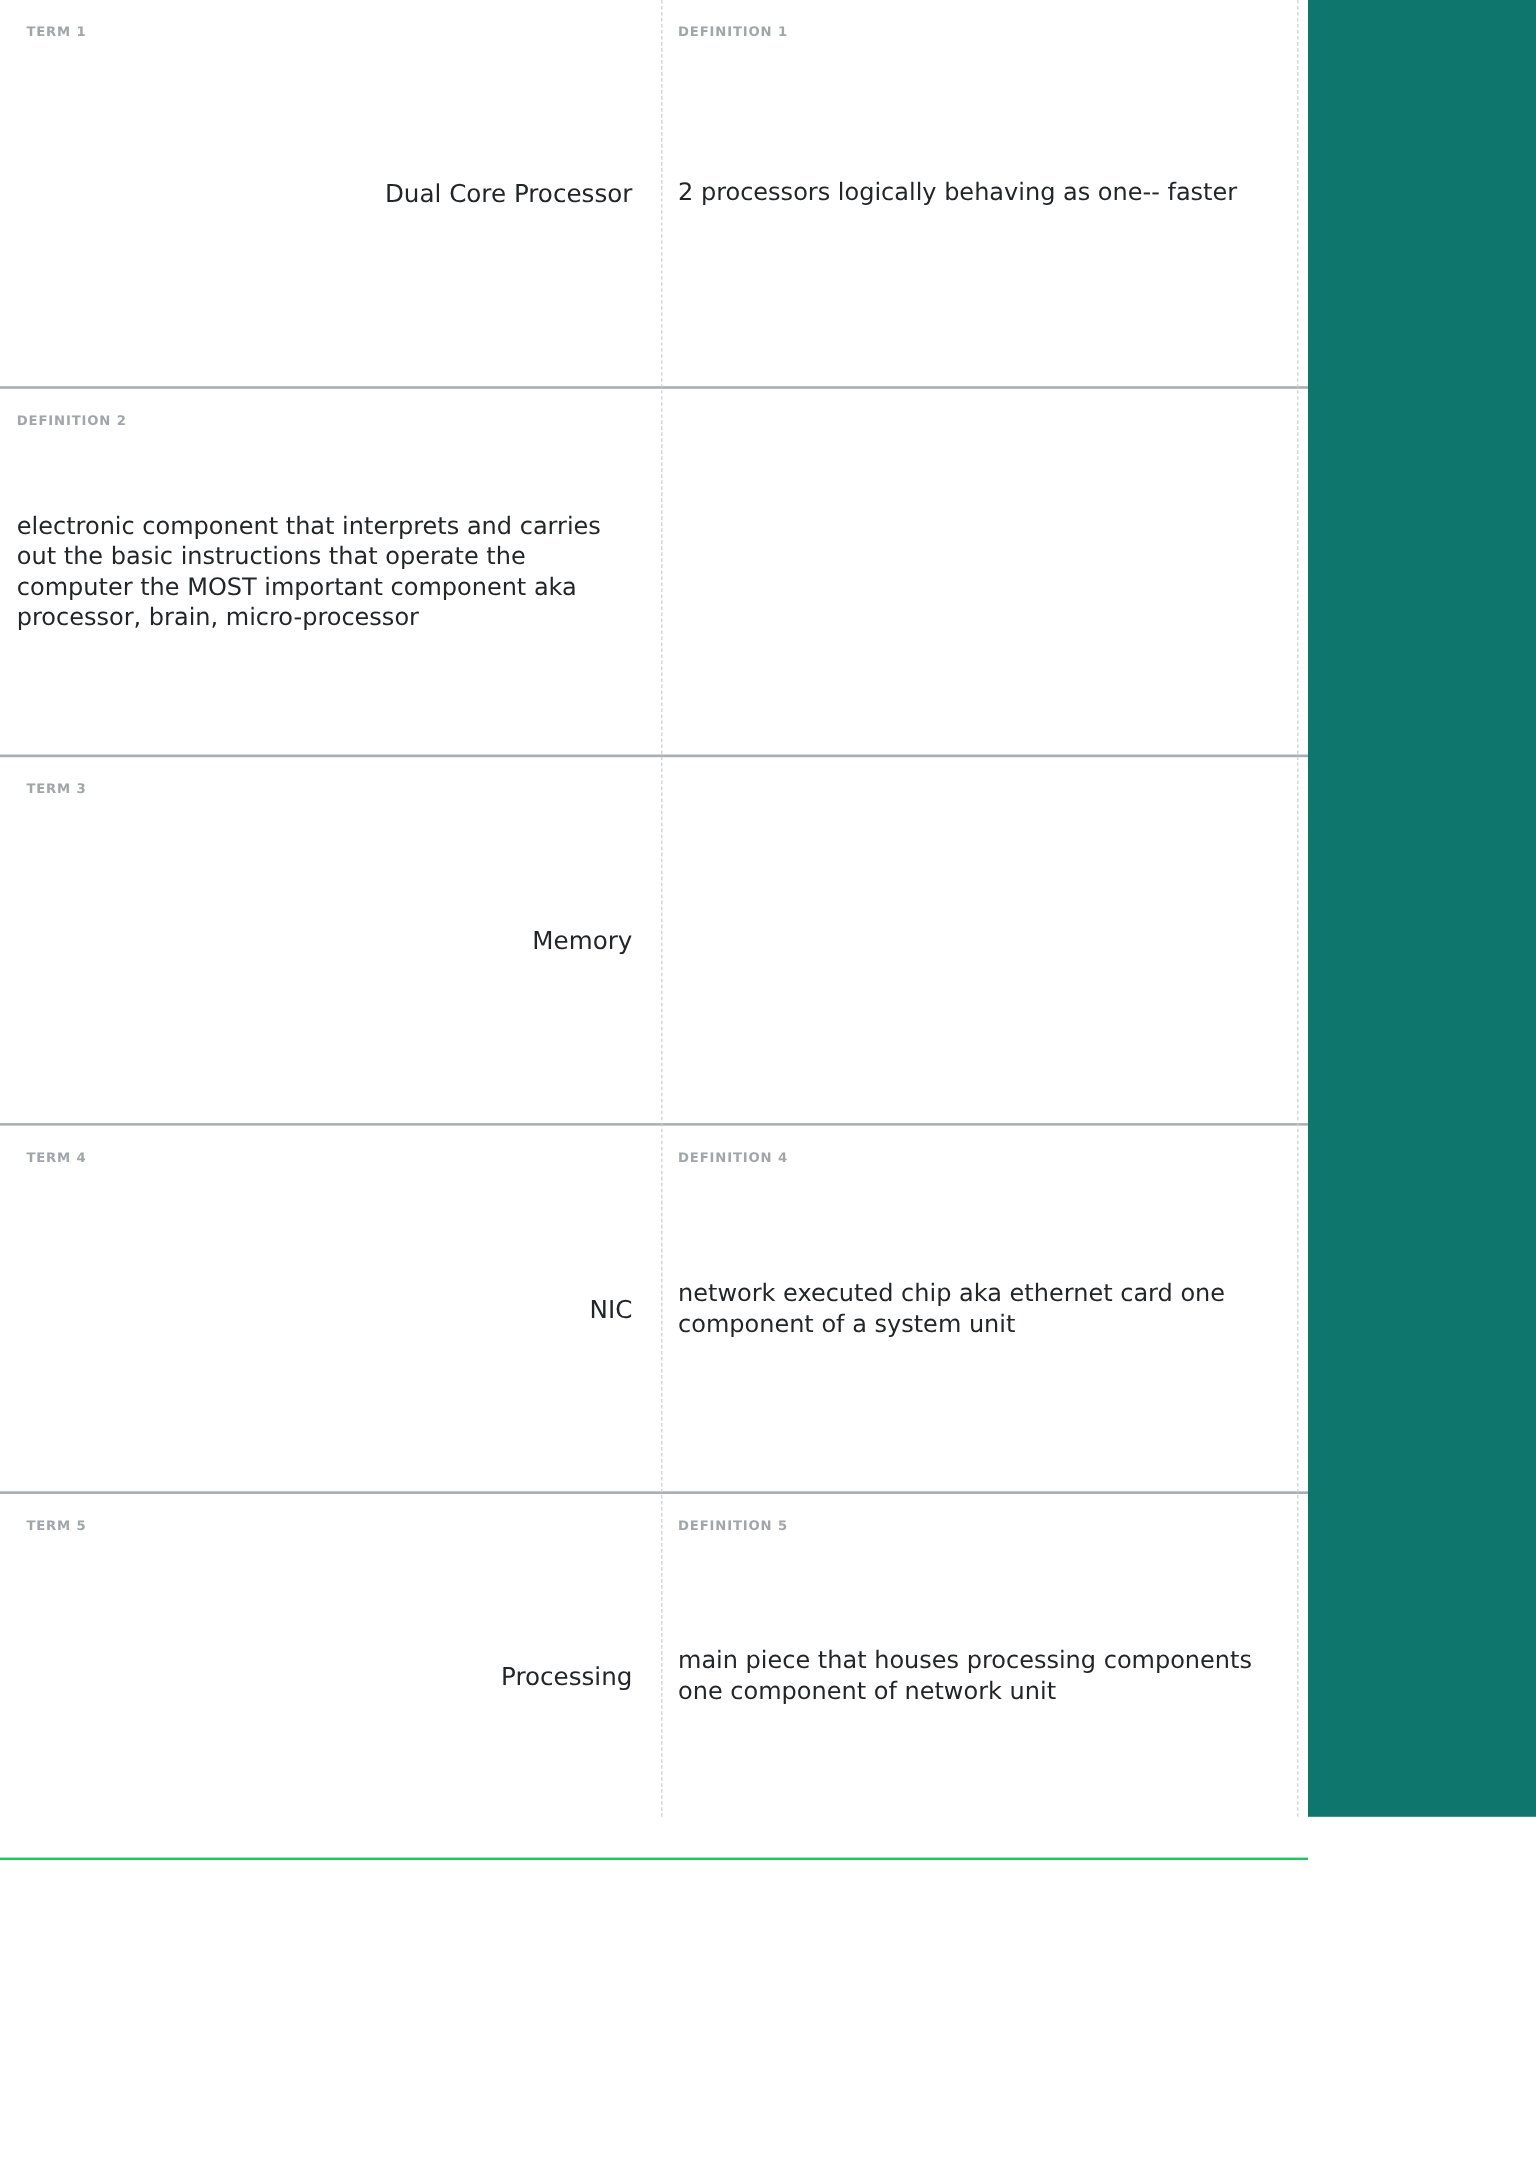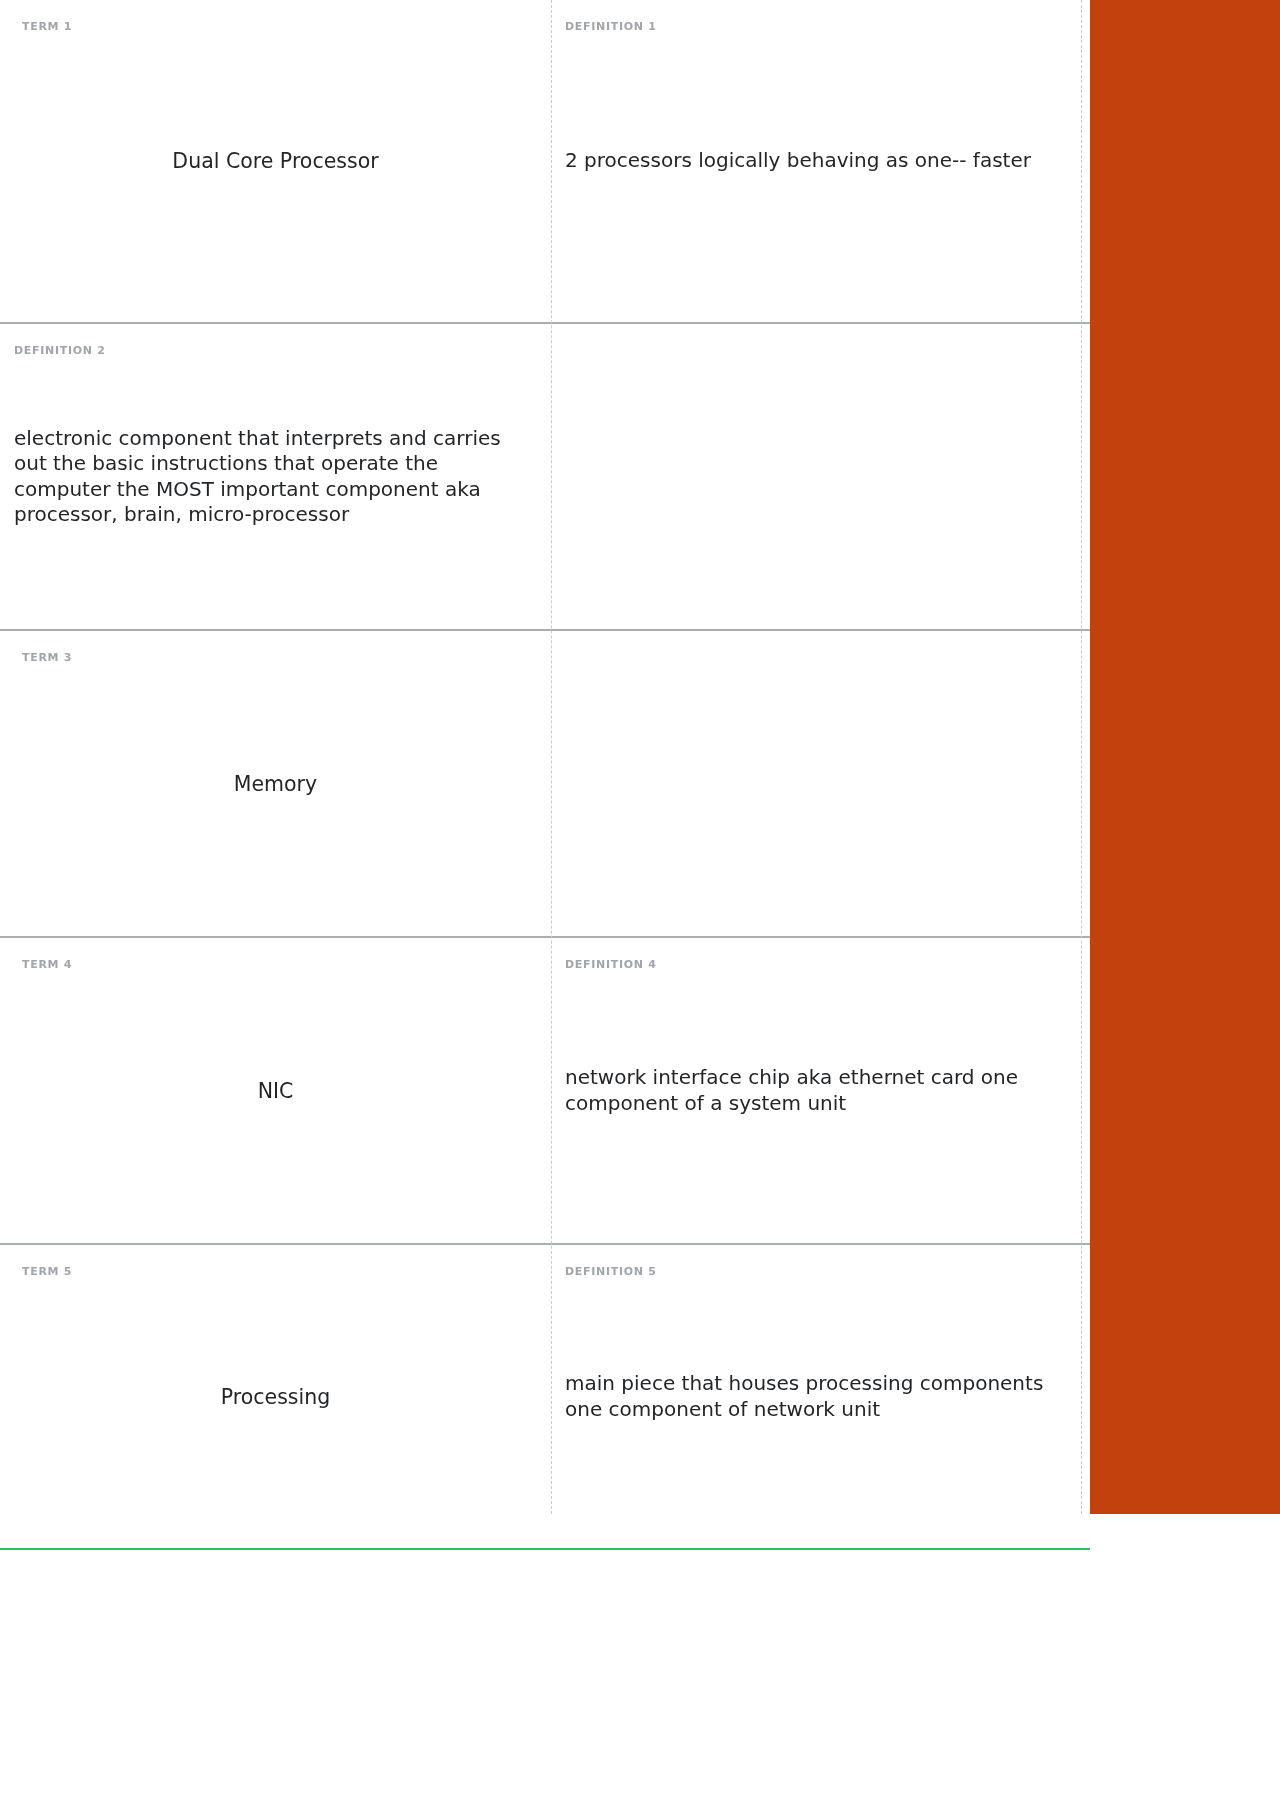--- a/index.html
+++ b/index.html
@@ -13,21 +13,21 @@
     height: 1811px;
     font-family: "DejaVu Sans", "Liberation Sans", sans-serif;
     color: #232629;
     overflow: hidden;
   }
 
   #sheet {
     position: relative;
     width: 1280px;
     height: 1514px;
-    background: #c2410c;
+    background: #0f766e;
   }
 
   
   .vguide {
     position: absolute;
     top: 0;
     bottom: 0;
     width: 0;
     border-left: 1px dashed #c8cccf;
     z-index: 3;
@@ -86,21 +86,21 @@
   .cell-body {
     position: absolute;
     left: 0;
     right: 0;
     top: 0;
     bottom: 0;
     display: flex;
     align-items: center;
   }
   .term-cell .cell-body {
-    justify-content: center;
+    justify-content: flex-end;
     padding: 0 24px;
   }
   .def-cell .cell-body {
     justify-content: flex-start;
     padding: 0 18px 0 14px;
   }
 
   .term-text {
     font-size: 20.5px;
     line-height: 28px;
@@ -164,21 +164,21 @@
     <div class="card-row">
       <div class="cell term-cell">
         <div class="cell-label">TERM 4</div>
         <div class="cell-body">
           <div class="term-text">NIC</div>
         </div>
       </div>
       <div class="cell def-cell">
         <div class="cell-label">DEFINITION 4</div>
         <div class="cell-body">
-          <div class="def-text">network interface chip aka ethernet card one component of a system unit</div>
+          <div class="def-text">network executed chip aka ethernet card one component of a system unit</div>
         </div>
       </div>
     </div>
 
     <div class="card-row last">
       <div class="cell term-cell">
         <div class="cell-label">TERM 5</div>
         <div class="cell-body">
           <div class="term-text">Processing</div>
         </div>

